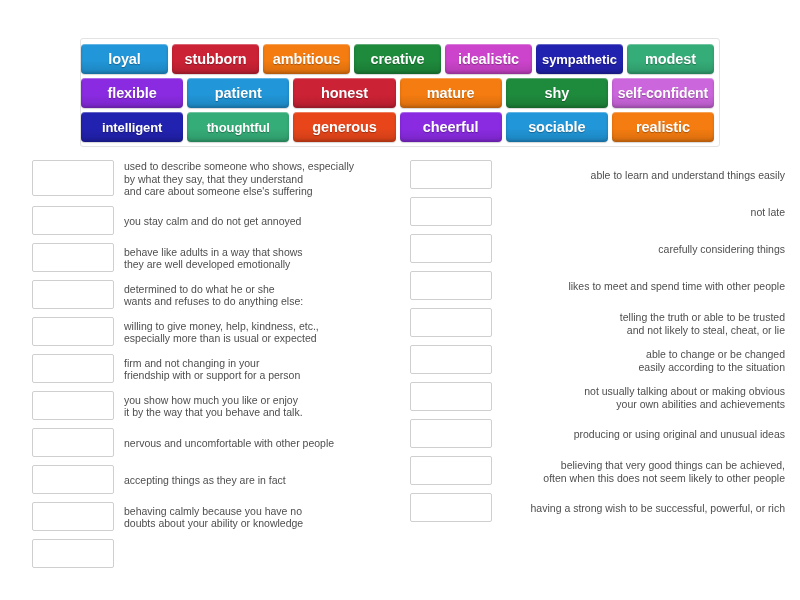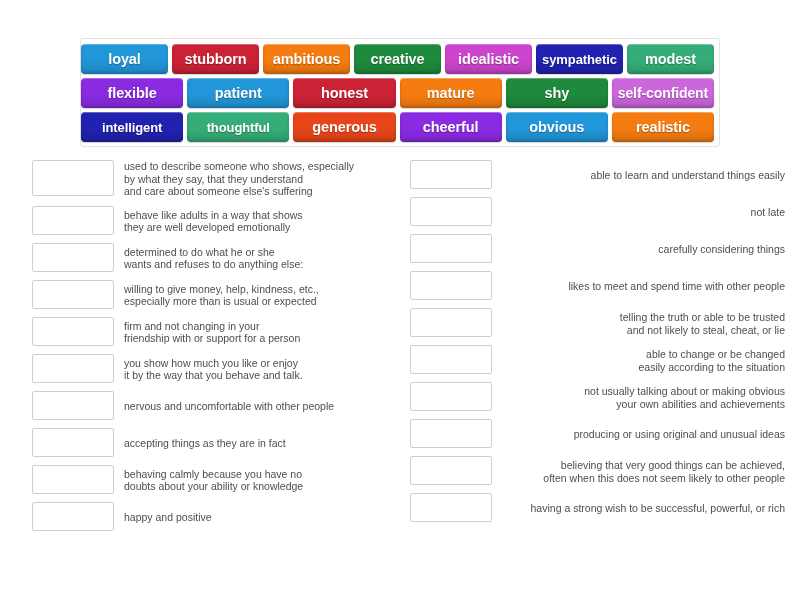--- a/index.html
+++ b/index.html
@@ -115,32 +115,36 @@
       <div class="tile" style="background: linear-gradient(rgb(204, 34, 53) 0%, rgb(204, 34, 53) 55%, rgba(0, 0, 0, 0.12) 100%), rgb(204, 34, 53);">honest</div>
       <div class="tile" style="background: linear-gradient(rgb(245, 124, 16) 0%, rgb(245, 124, 16) 55%, rgba(0, 0, 0, 0.12) 100%), rgb(245, 124, 16);">mature</div>
       <div class="tile" style="background: linear-gradient(rgb(30, 138, 60) 0%, rgb(30, 138, 60) 55%, rgba(0, 0, 0, 0.12) 100%), rgb(30, 138, 60);">shy</div>
       <div class="tile small" style="background: linear-gradient(rgb(204, 102, 221) 0%, rgb(204, 102, 221) 55%, rgba(0, 0, 0, 0.12) 100%), rgb(204, 102, 221);">self-confident</div>
     </div>
     <div class="tile-row">
       <div class="tile mid" style="background: linear-gradient(rgb(34, 34, 176) 0%, rgb(34, 34, 176) 55%, rgba(0, 0, 0, 0.12) 100%), rgb(34, 34, 176);">intelligent</div>
       <div class="tile mid" style="background: linear-gradient(rgb(53, 173, 120) 0%, rgb(53, 173, 120) 55%, rgba(0, 0, 0, 0.12) 100%), rgb(53, 173, 120);">thoughtful</div>
       <div class="tile" style="background: linear-gradient(rgb(232, 70, 26) 0%, rgb(232, 70, 26) 55%, rgba(0, 0, 0, 0.12) 100%), rgb(232, 70, 26);">generous</div>
       <div class="tile" style="background: linear-gradient(rgb(138, 43, 226) 0%, rgb(138, 43, 226) 55%, rgba(0, 0, 0, 0.12) 100%), rgb(138, 43, 226);">cheerful</div>
-      <div class="tile" style="background: linear-gradient(rgb(33, 150, 216) 0%, rgb(33, 150, 216) 55%, rgba(0, 0, 0, 0.12) 100%), rgb(33, 150, 216);">obvious</div>
+      <div class="tile" style="background: linear-gradient(rgb(33, 150, 216) 0%, rgb(33, 150, 216) 55%, rgba(0, 0, 0, 0.12) 100%), rgb(33, 150, 216);">sociable</div>
       <div class="tile" style="background: linear-gradient(rgb(245, 124, 16) 0%, rgb(245, 124, 16) 55%, rgba(0, 0, 0, 0.12) 100%), rgb(245, 124, 16);">realistic</div>
     </div>
   </div>
 
 <div class="col" id="col-left">
     <div class="q-row lines3">
       <div class="answer-box"></div>
       <div class="q-text">used to describe someone who shows, especially
 by what they say, that they understand
 and care about someone else's suffering</div>
     </div>
+    <div class="q-row lines1">
+      <div class="answer-box"></div>
+      <div class="q-text">you stay calm and do not get annoyed</div>
+    </div>
     <div class="q-row lines2">
       <div class="answer-box"></div>
       <div class="q-text">behave like adults in a way that shows
 they are well developed emotionally</div>
     </div>
     <div class="q-row lines2">
       <div class="answer-box"></div>
       <div class="q-text">determined to do what he or she
 wants and refuses to do anything else:</div>
     </div>
@@ -167,21 +171,20 @@
       <div class="answer-box"></div>
       <div class="q-text">accepting things as they are in fact</div>
     </div>
     <div class="q-row lines2">
       <div class="answer-box"></div>
       <div class="q-text">behaving calmly because you have no
 doubts about your ability or knowledge</div>
     </div>
     <div class="q-row lines1">
       <div class="answer-box"></div>
-      <div class="q-text">happy and positive</div>
     </div>
   </div>
 <div class="col" id="col-right">
     <div class="q-row lines1">
       <div class="answer-box"></div>
       <div class="q-text">able to learn and understand things easily</div>
     </div>
     <div class="q-row lines1">
       <div class="answer-box"></div>
       <div class="q-text">not late</div>

